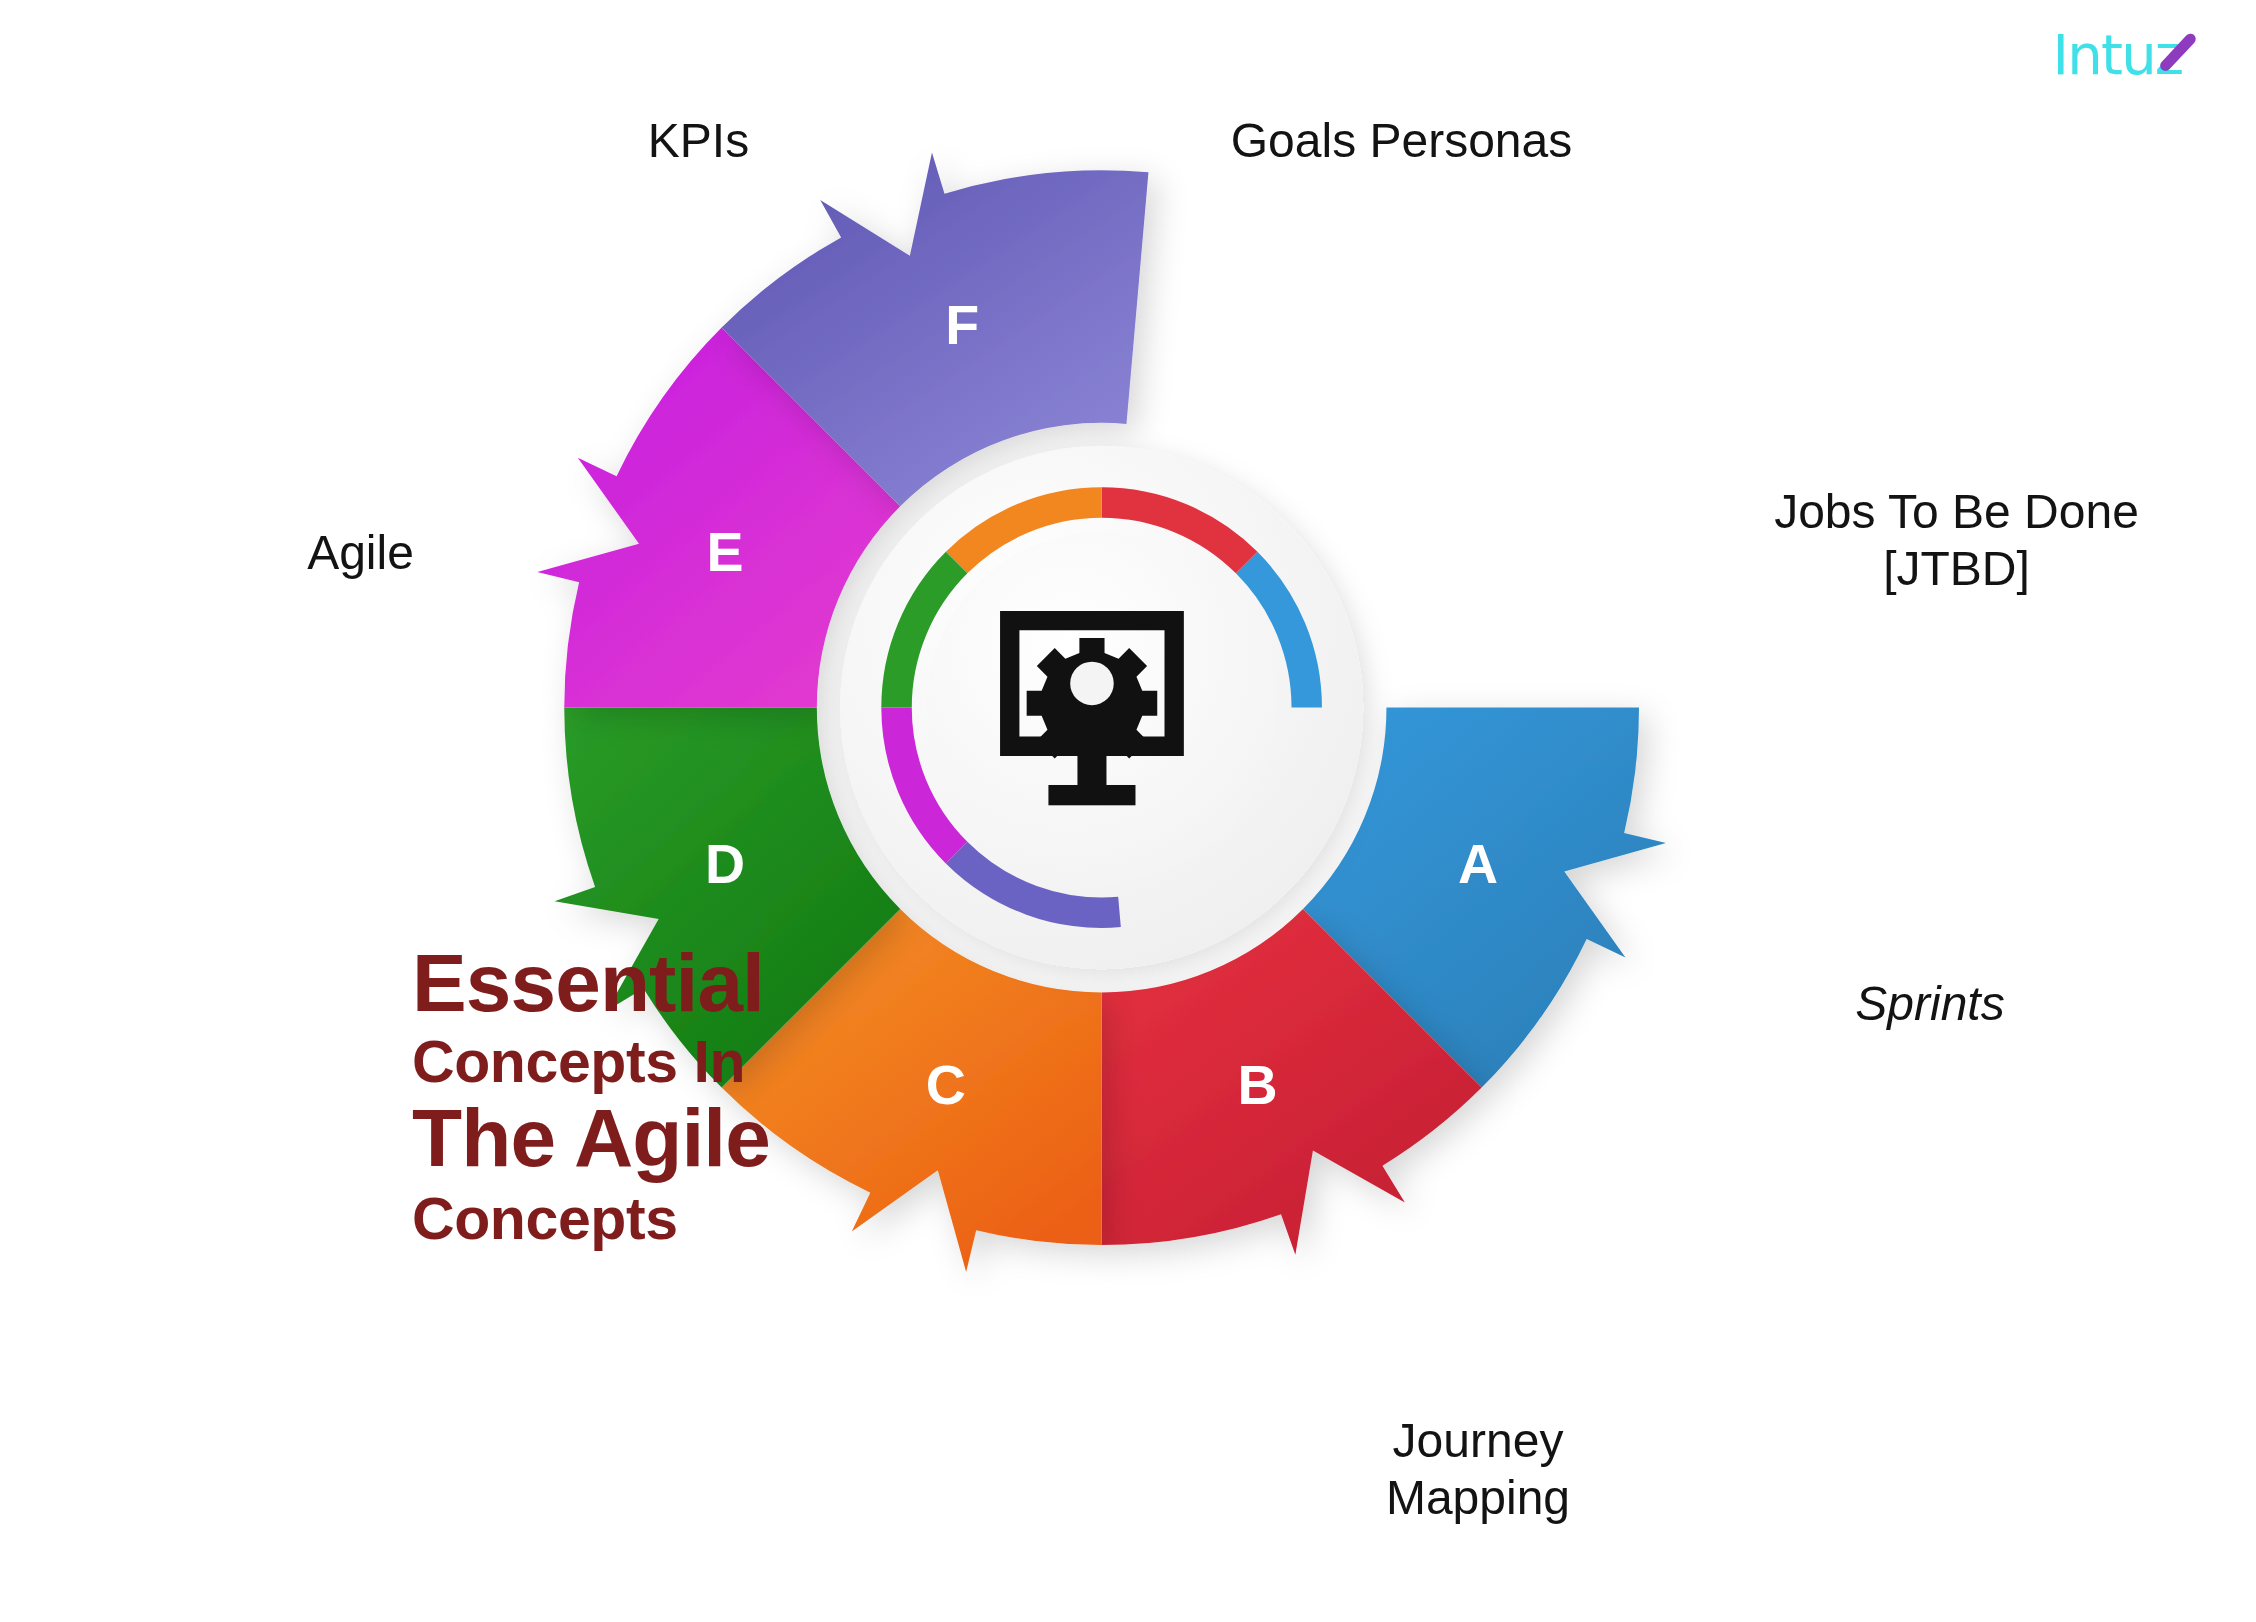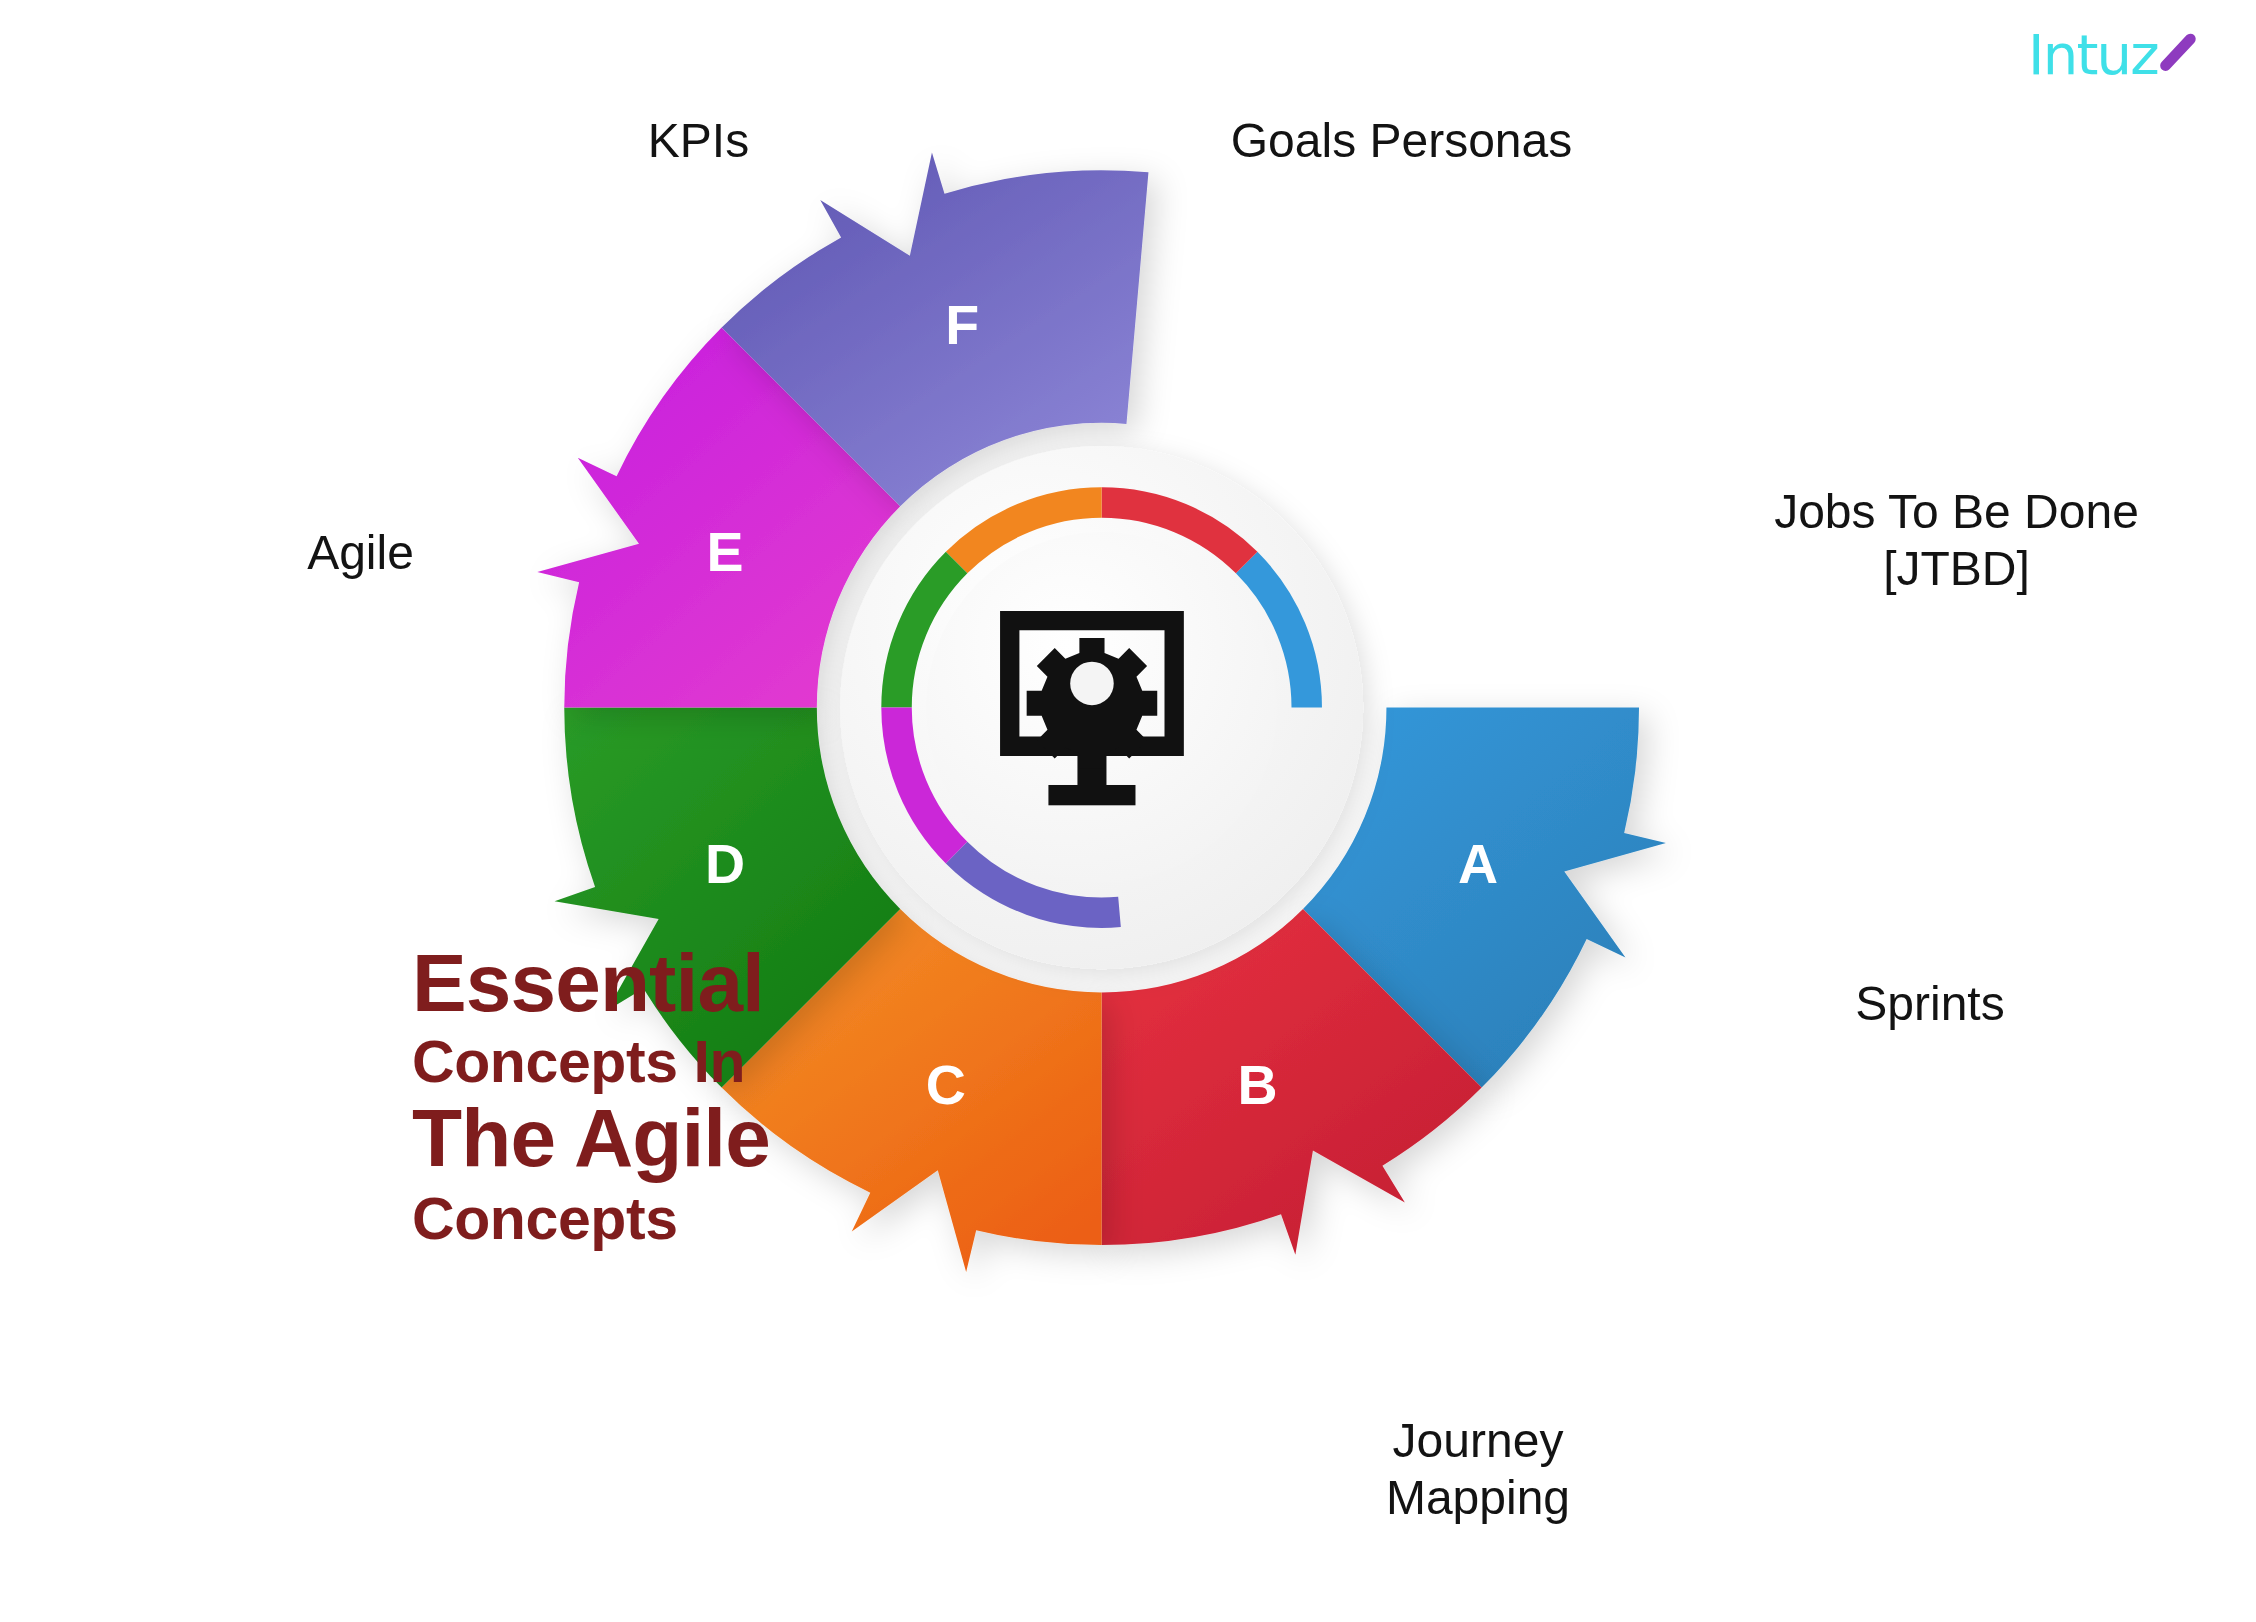--- a/index.html
+++ b/index.html
@@ -24,21 +24,21 @@
     width: 179px;
     height: 64px;
   }
   #brand-logo .logo-text {
     font-family: "DejaVu Sans", sans-serif;
     font-size: 56px;
     font-weight: 400;
     letter-spacing: -1.8px;
     line-height: 64px;
     color: #3FE0E8;
-    text-align: left;
+    text-align: center;
     white-space: nowrap;
   }
 
   
   #wheel-svg {
     position: absolute;
     left: 0;
     top: 0;
     width: 2257px;
     height: 1623px;
@@ -51,21 +51,21 @@
     font-family: "Liberation Sans", sans-serif;
     font-size: 48px;
     font-weight: 400;
     line-height: 1.18;
     white-space: pre-line;
   }
   #label-goals        { left: 244px;  top: 525px;  width: 233px; text-align: center; }
   #label-kpis         { left: 555px;  top: 113px;  width: 287px; text-align: center; }
   #label-buyer        { left: 1124px; top: 113px;  width: 555px; text-align: center; }
   #label-jtbd         { left: 1670px; top: 484px;  width: 573px; text-align: center; }
-  #label-sprints      { left: 1778px; top: 976px; width: 304px; text-align: center; }
+  #label-sprints      { left: 1778px; top: 976px; width: 304px; text-align: center; font-style: italic; }
   #label-journey      { left: 1272px; top: 1413px; width: 412px; text-align: center; }
 
   
   #headline {
     position: absolute;
     left: 412px;
     top: 942px;
     width: 502px;
     text-align: left;
     color: #7f1d1d;

